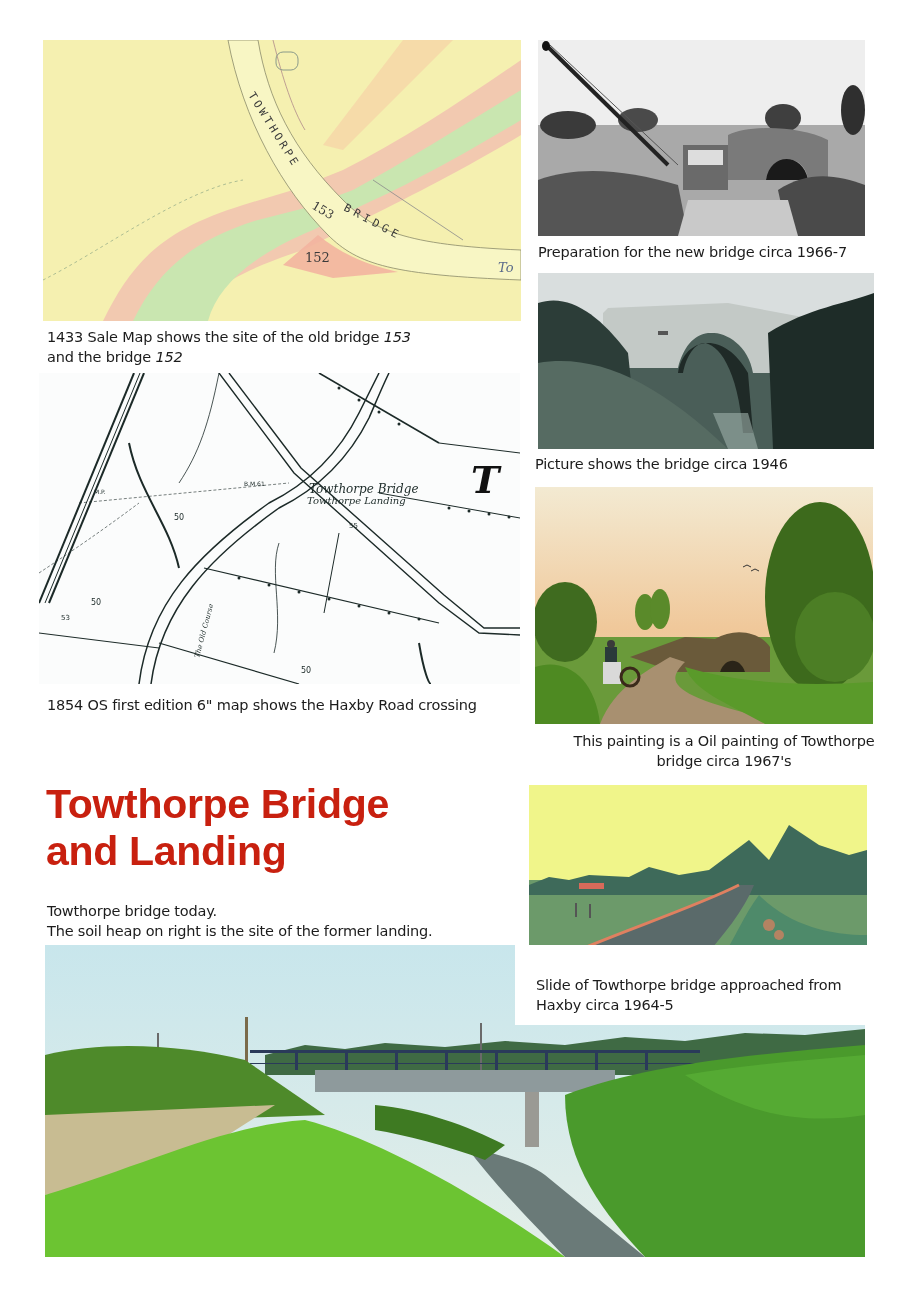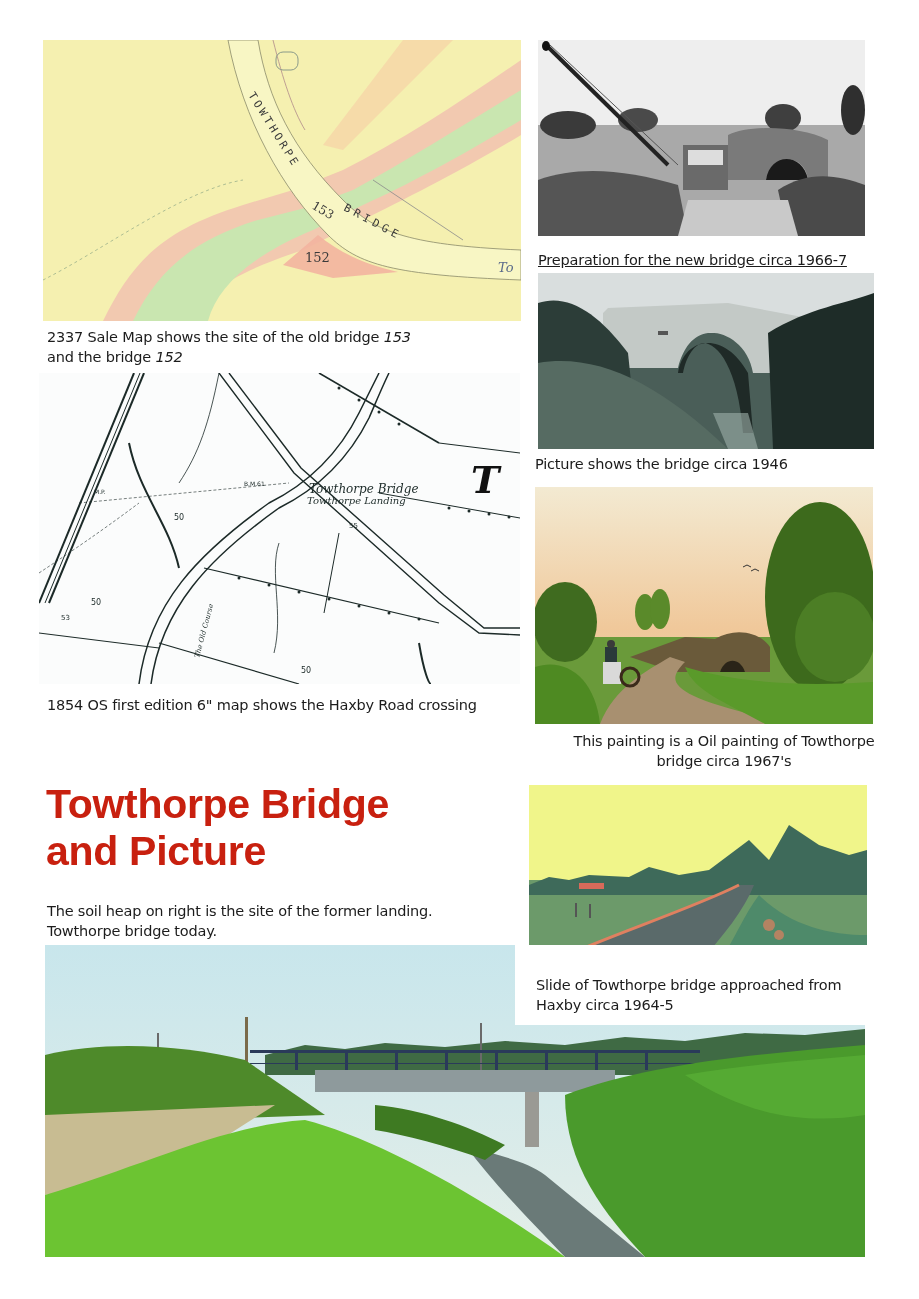--- a/index.html
+++ b/index.html
@@ -32,21 +32,21 @@
     <path d="M330,140 L420,200" stroke="#8a8a8a" fill="none" stroke-width="0.8"></path>
     <rect x="233" y="12" width="22" height="18" rx="7" fill="none" stroke="#8a9a8a" stroke-width="1"></rect>
     <text x="0" y="0" transform="translate(205,55) rotate(58)" font-family="DejaVu Sans Mono, monospace" font-size="11" fill="#3a3a3a" letter-spacing="3">TOWTHORPE</text>
     <text x="0" y="0" transform="translate(300,170) rotate(28)" font-family="DejaVu Sans Mono, monospace" font-size="11" fill="#3a3a3a" letter-spacing="4">BRIDGE</text>
     <text x="0" y="0" transform="translate(268,168) rotate(30)" font-family="DejaVu Serif, serif" font-size="12" fill="#3a3a3a">153</text>
     <text x="262" y="222" font-family="DejaVu Serif, serif" font-size="13" fill="#3a3a3a">152</text>
     <text x="455" y="232" font-family="DejaVu Serif, serif" font-style="italic" font-size="13" fill="#5a6a8a">To</text>
   </svg>
 </div>
 <div class="abs caption" style="left:47px;top:327px;width:480px;">
-  <div><span>2337 Sale Map shows the site of the old bridge</span> <i>153</i></div>
+  <div><span>1433 Sale Map shows the site of the old bridge</span> <i>153</i></div>
   <div><span>and the bridge</span> <i>152</i></div>
 </div>
 
 <div class="abs" style="left:538px;top:40px;width:327px;height:196px;">
   <svg width="327" height="196" viewBox="0 0 327 196">
     <rect width="327" height="196" fill="#eeeeee"></rect>
     <rect y="85" width="327" height="111" fill="#a9a9a9"></rect>
 
     <ellipse cx="30" cy="85" rx="28" ry="14" fill="#3a3a3a"></ellipse>
     <ellipse cx="100" cy="80" rx="20" ry="12" fill="#4a4a4a"></ellipse>
@@ -60,21 +60,21 @@
     <line x1="12" y1="5" x2="140" y2="125" stroke="#555" stroke-width="1"></line>
     <ellipse cx="8" cy="6" rx="4" ry="5" fill="#111"></ellipse>
     <rect x="145" y="105" width="45" height="45" fill="#6a6a6a"></rect>
     <rect x="150" y="110" width="35" height="15" fill="#ddd"></rect>
 
     <path d="M0,140 C40,125 90,130 140,145 L150,196 L0,196 Z" fill="#555"></path>
     <path d="M240,150 C270,130 300,135 327,145 L327,196 L250,196 Z" fill="#4a4a4a"></path>
     <path d="M150,160 L250,160 L260,196 L140,196 Z" fill="#c9c9c9"></path>
   </svg>
 </div>
-<div class="abs caption" style="left:538px;top:250px;width:360px;text-decoration:underline;">Preparation for the new bridge circa 1966-7</div>
+<div class="abs caption" style="left:538px;top:242px;width:360px;">Preparation for the new bridge circa 1966-7</div>
 
 <div class="abs" style="left:538px;top:273px;width:336px;height:176px;">
   <svg width="336" height="176" viewBox="0 0 336 176">
     <rect width="336" height="176" fill="#d9dede"></rect>
     <rect y="60" width="336" height="116" fill="#4a5e58"></rect>
 
     <path d="M65,40 L70,35 L190,30 L270,45 L270,100 L215,100 C210,70 185,58 170,60 C155,62 145,75 140,95 L65,95 Z" fill="#c3c9c6"></path>
     <path d="M140,100 C145,65 185,55 210,100 L215,160 L205,160 C200,95 180,70 165,70 C155,72 148,85 145,100 Z" fill="#1f2a27"></path>
     <rect x="120" y="58" width="10" height="4" fill="#555"></rect>
 
@@ -187,21 +187,21 @@
     <path d="M216,84 l4,-2 l4,2" stroke="#333" fill="none" stroke-width="1"></path>
   </svg>
 </div>
 <div class="abs caption" style="left:534px;top:731px;width:380px;text-align:center;">
   <div>This painting is a Oil painting of  Towthorpe</div>
   <div>bridge circa 1967's</div>
 </div>
 
 <div class="abs title" style="left:46px;top:781px;width:480px;">
   <div>Towthorpe Bridge</div>
-  <div>and Picture</div>
+  <div>and Landing</div>
 </div>
 
 <div class="abs" style="left:529px;top:785px;width:338px;height:178px;">
   <svg width="338" height="178" viewBox="0 0 338 178">
     <rect width="338" height="178" fill="#f0f58a"></rect>
     <rect y="95" width="338" height="83" fill="#6c9a6a"></rect>
 
     <path d="M0,100 L20,92 L40,95 L60,90 L100,92 L120,82 L150,90 L180,85 L200,70 L220,55 L240,75 L260,40 L290,60 L320,70 L338,65 L338,110 L0,110 Z" fill="#3e6a5a"></path>
     <rect x="50" y="98" width="25" height="6" fill="#d86a5a"></rect>
 
@@ -215,22 +215,22 @@
     <circle cx="240" cy="140" r="6" fill="#e08060" opacity="0.7"></circle>
     <circle cx="250" cy="150" r="5" fill="#e08060" opacity="0.7"></circle>
   </svg>
 </div>
 <div class="abs caption" style="left:536px;top:975px;width:380px;">
   <div>Slide of Towthorpe bridge approached from</div>
   <div>Haxby circa 1964-5</div>
 </div>
 
 <div class="abs caption" style="left:47px;top:901px;width:480px;">
+  <div>Towthorpe bridge today.</div>
   <div>The soil heap on right is the site of the former landing.</div>
-  <div>Towthorpe bridge today.</div>
 </div>
 
 <div class="abs" style="left:45px;top:945px;width:820px;height:312px;">
   <svg width="820" height="312" viewBox="0 0 820 312">
     <defs>
       <linearGradient id="skyt" x1="0" y1="0" x2="0" y2="1">
         <stop offset="0" stop-color="#c8e6ec"></stop>
         <stop offset="1" stop-color="#e4eee8"></stop>
       </linearGradient>
     </defs>

